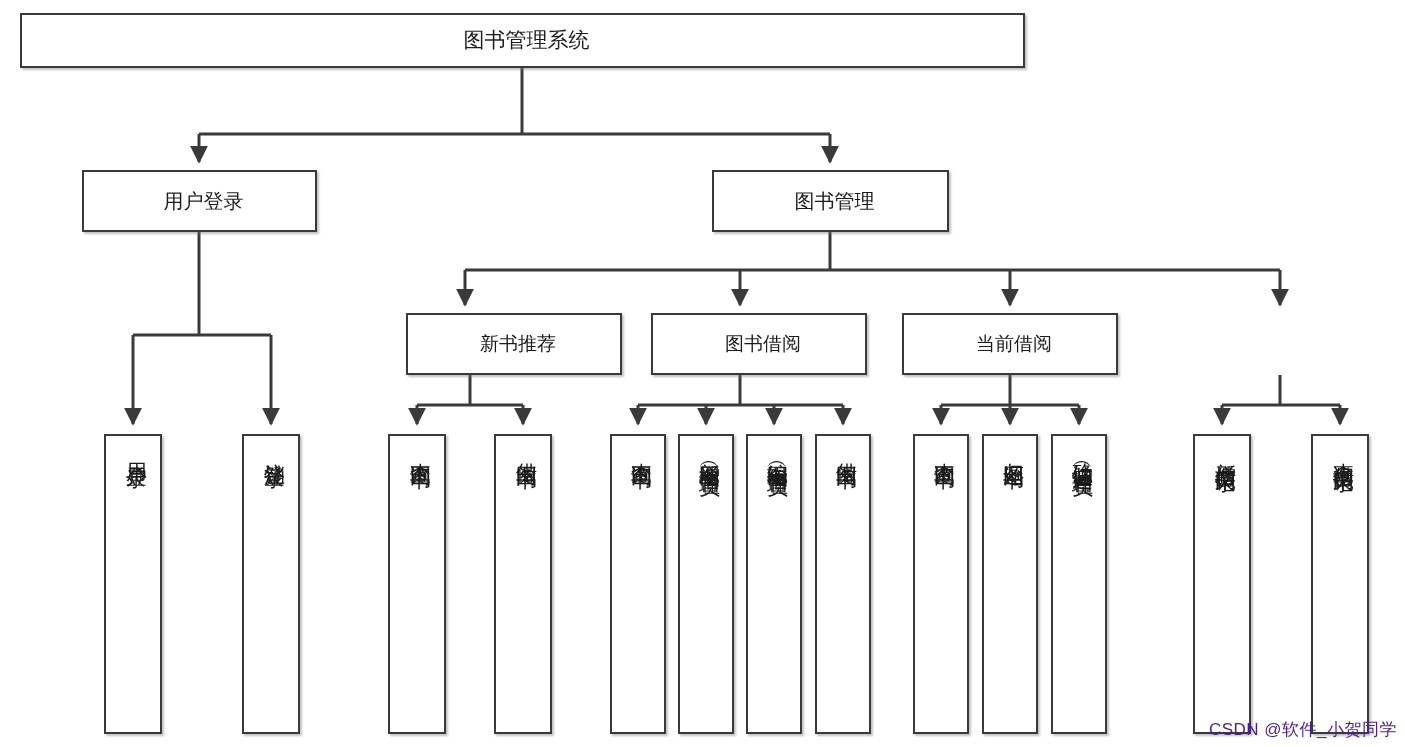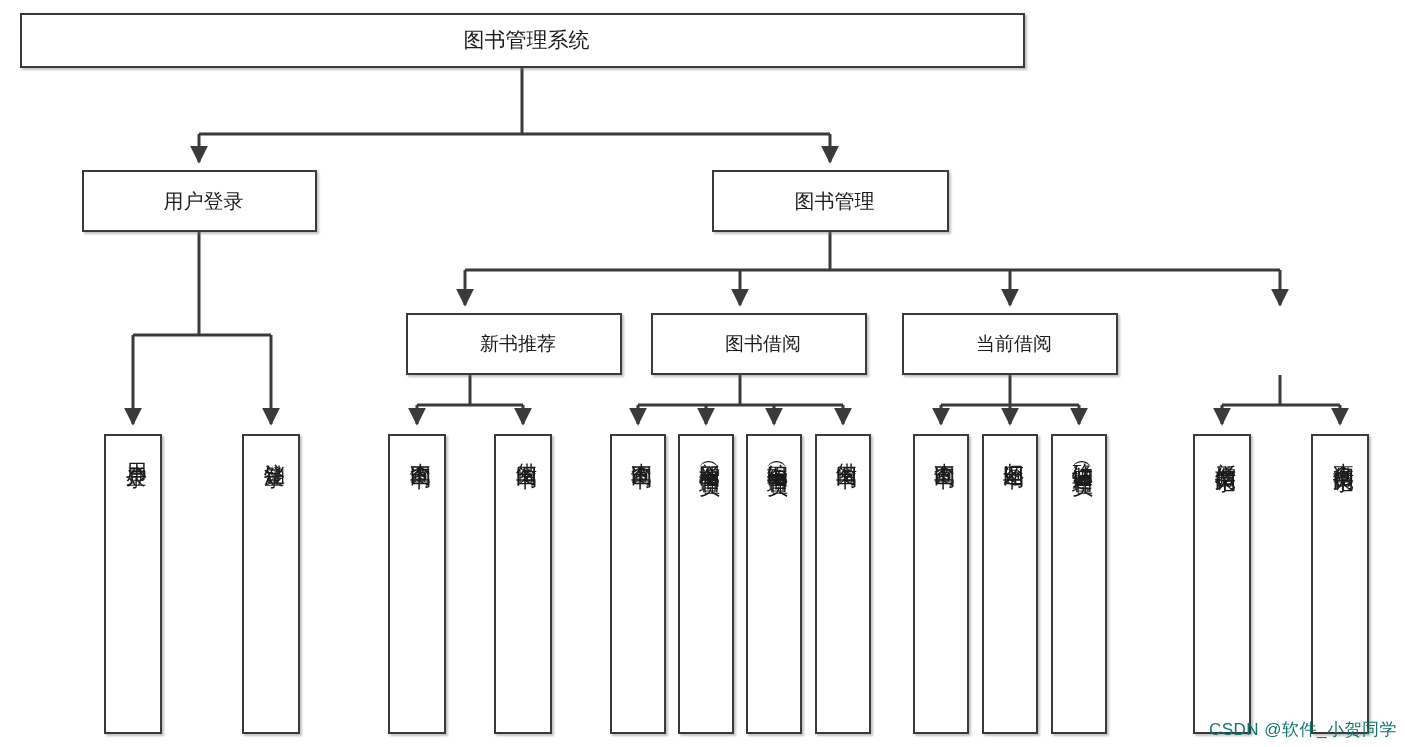--- a/index.html
+++ b/index.html
@@ -61,21 +61,21 @@
     font-size: 21px;
     letter-spacing: 2px;
     line-height: 1;
     white-space: nowrap;
   }
   .watermark {
     position: absolute;
     right: 8px;
     bottom: 6px;
     font-size: 17px;
-    color: #0f766e;
+    color: #4c1d95;
     letter-spacing: 0.5px;
     white-space: nowrap;
     z-index: 5;
   }
 </style>
 </head>
 <body>
 
 <div id="canvas">
 

